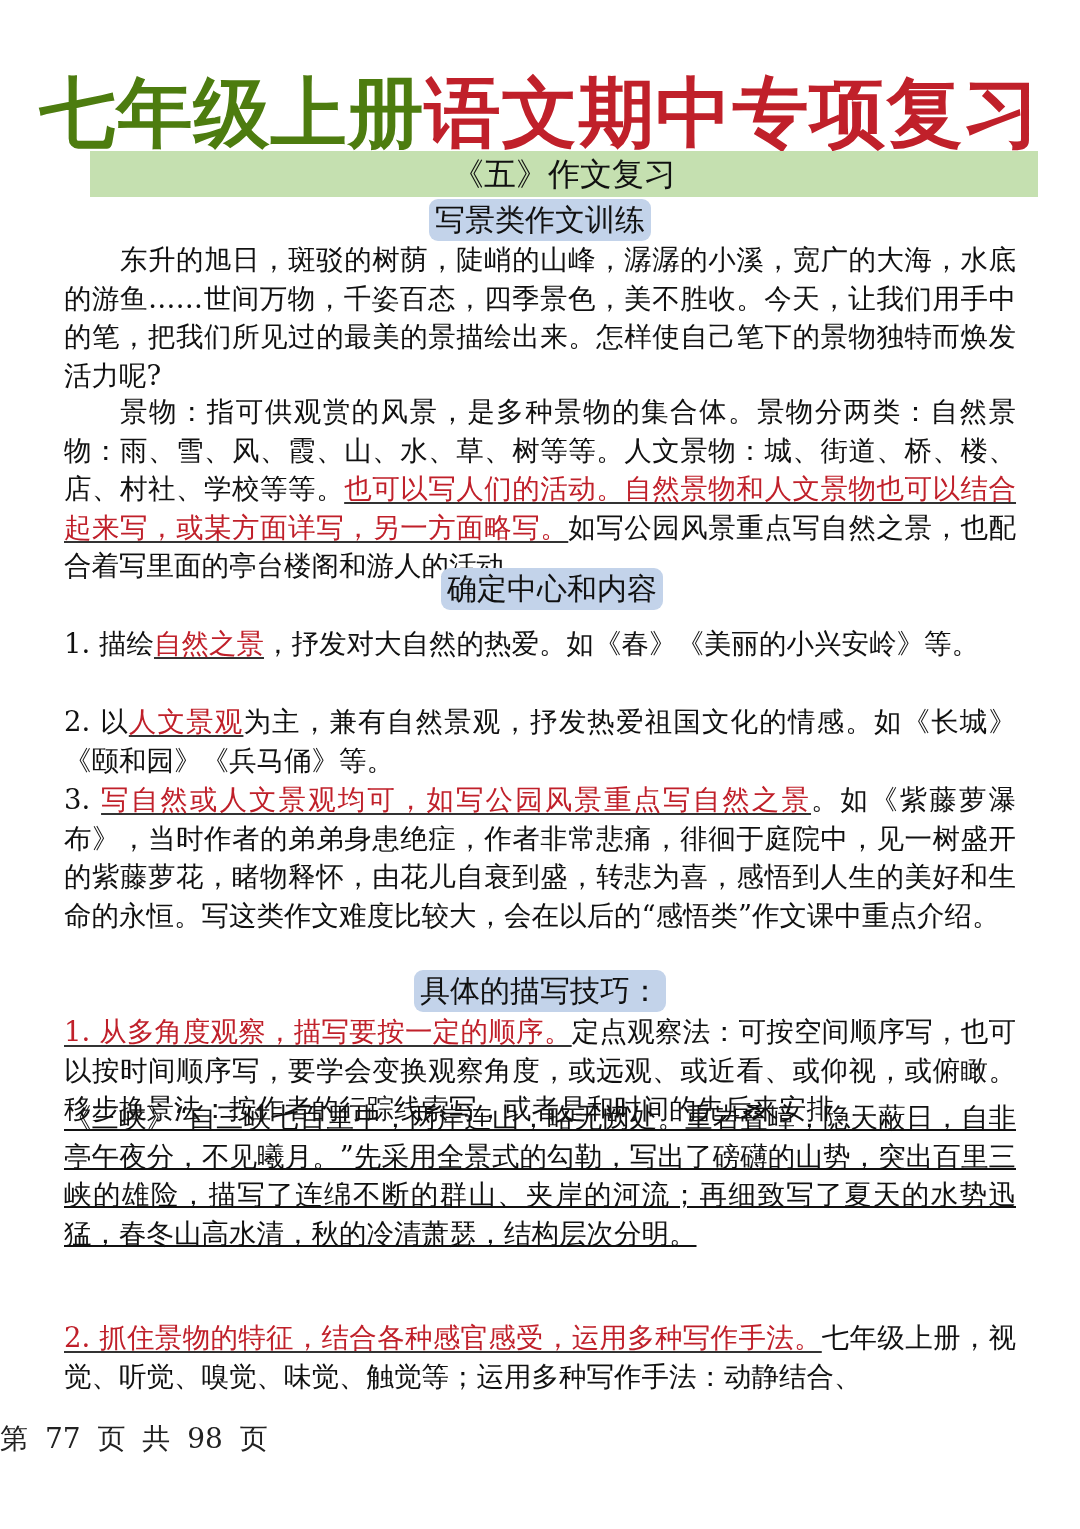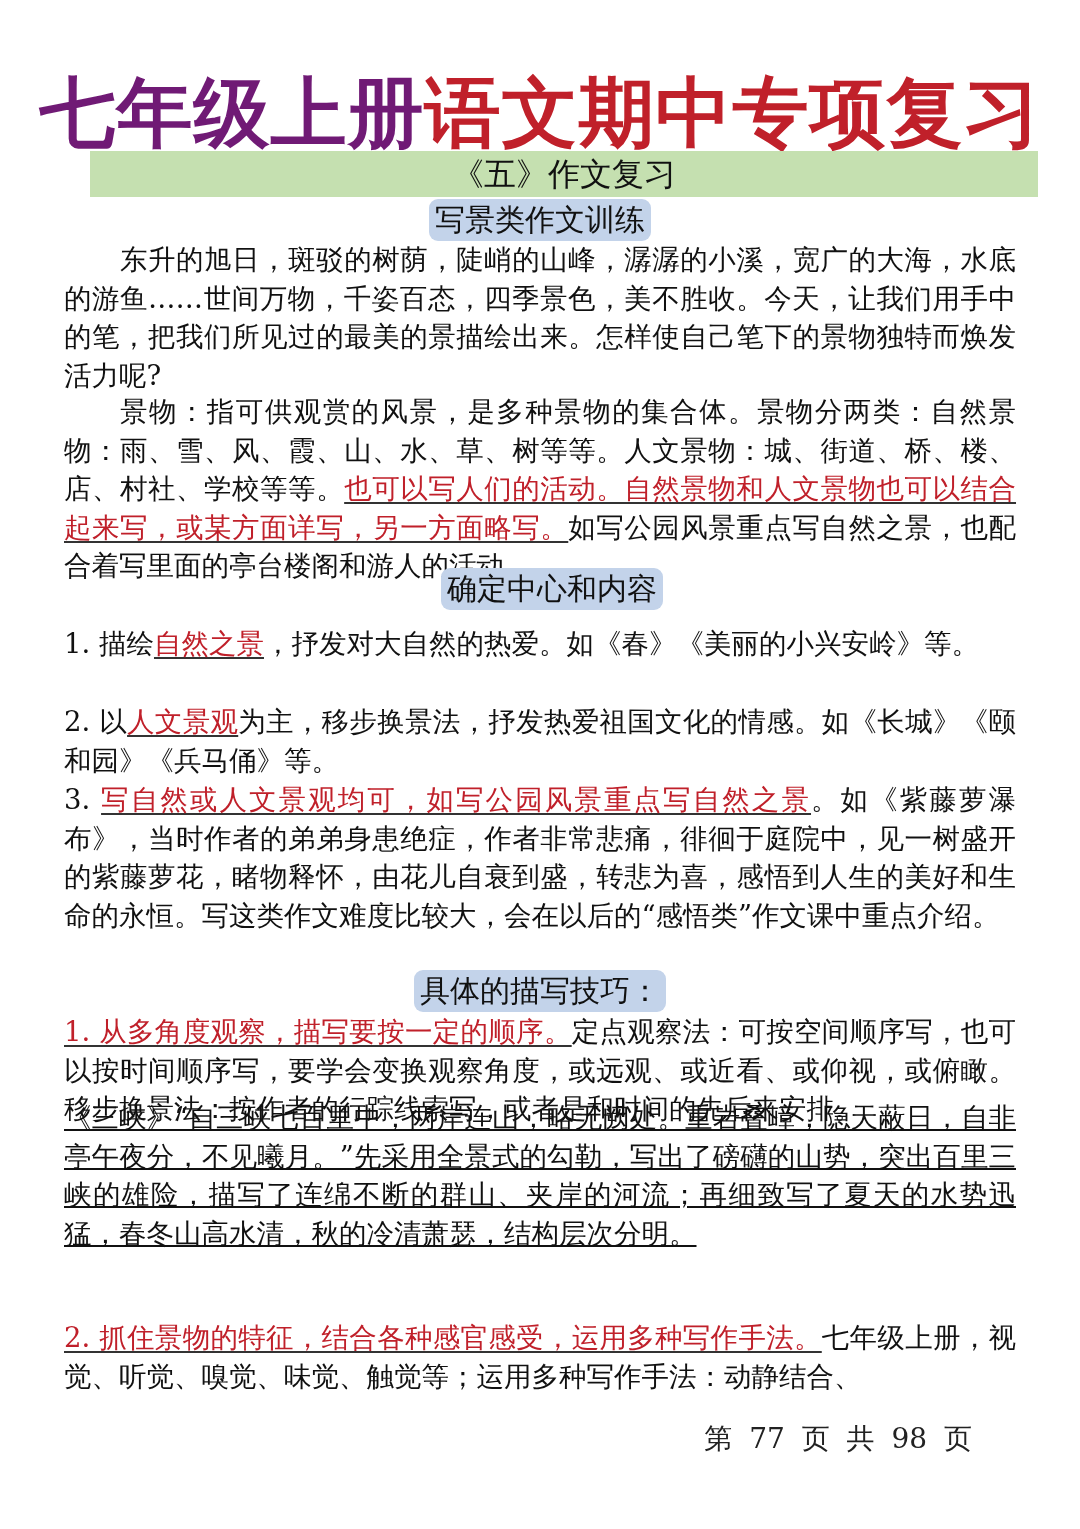--- a/index.html
+++ b/index.html
@@ -7,21 +7,21 @@
     width: 1080px; height: 1529px; position: relative; overflow: hidden;
     font-family: "DejaVu Serif", "Liberation Serif", serif;
     color: #111111;
   }
   .title {
     position: absolute; left: 0; top: 68px; width: 1080px;
     text-align: center; font-size: 76px; font-weight: bold; line-height: 90px;
     letter-spacing: 1px;
     font-family: "DejaVu Sans", "Liberation Sans", sans-serif;
   }
-  .title .black { color: #701a75; }
+  .title .black { color: #4d7c0f; }
   .title .red { color: #c0202a; }
   .band {
     position: absolute; left: 66px; top: 151px; width: 948px; height: 46px;
     background: #c5e0b0; text-align: center;
     font-size: 32px; line-height: 46px; margin-left: 24px;
   }
   .sec-head { position: absolute; left: 0; width: 1080px; text-align: center; }
   .sec-head span {
     background: #c3d3ea; font-size: 30px; line-height: 42px; padding: 0 6px;
     display: inline-block;
@@ -30,21 +30,21 @@
   .para {
     position: absolute; left: 64px; width: 952px;
     font-size: 27.5px; line-height: 38.5px; text-align: justify;
   }
   .indent { text-indent: 56px; }
   .red-u {
     color: #c0202a; text-decoration: underline; text-decoration-color: #333;
     text-underline-offset: 4px;
   }
   .footer {
-    position: absolute; left: 0; top: 1420px; width: 972px; text-align: right;
+    position: absolute; left: 0; top: 1420px; width: 972px; text-align: left;
     font-size: 28px; color: #222; word-spacing: 8px;
   }
 </style>
 </head>
 <body>
 
 <div class="title">
   <span class="black">七年级上册</span><span class="red">语文期中专项复习</span>
 </div>
 
@@ -62,21 +62,21 @@
 
 <div class="sec-head" style="top:568px;margin-left:12px;">
   <span>确定中心和内容</span>
 </div>
 
 <div class="para" style="top:624px;">
   <span>1. 描绘</span><span class="red-u">自然之景</span><span>，抒发对大自然的热爱。如《春》《美丽的小兴安岭》等。</span>
 </div>
 
 <div class="para" style="top:702px;">
-  <span>2. 以</span><span class="red-u">人文景观</span><span>为主，移步换景法，抒发热爱祖国文化的情感。如《长城》《颐和园》《兵马俑》等。</span>
+  <span>2. 以</span><span class="red-u">人文景观</span><span>为主，兼有自然景观，抒发热爱祖国文化的情感。如《长城》《颐和园》《兵马俑》等。</span>
 </div>
 
 <div class="para" style="top:780px;">
   <span>3. </span><span class="red-u">写自然或人文景观均可，如写公园风景重点写自然之景</span><span>。如《紫藤萝瀑布》，当时作者的弟弟身患绝症，作者非常悲痛，徘徊于庭院中，见一树盛开的紫藤萝花，睹物释怀，由花儿自衰到盛，转悲为喜，感悟到人生的美好和生命的永恒。写这类作文难度比较大，会在以后的“感悟类”作文课中重点介绍。</span>
 </div>
 
 <div class="sec-head" style="top:970px;">
   <span>具体的描写技巧：</span>
 </div>
 

